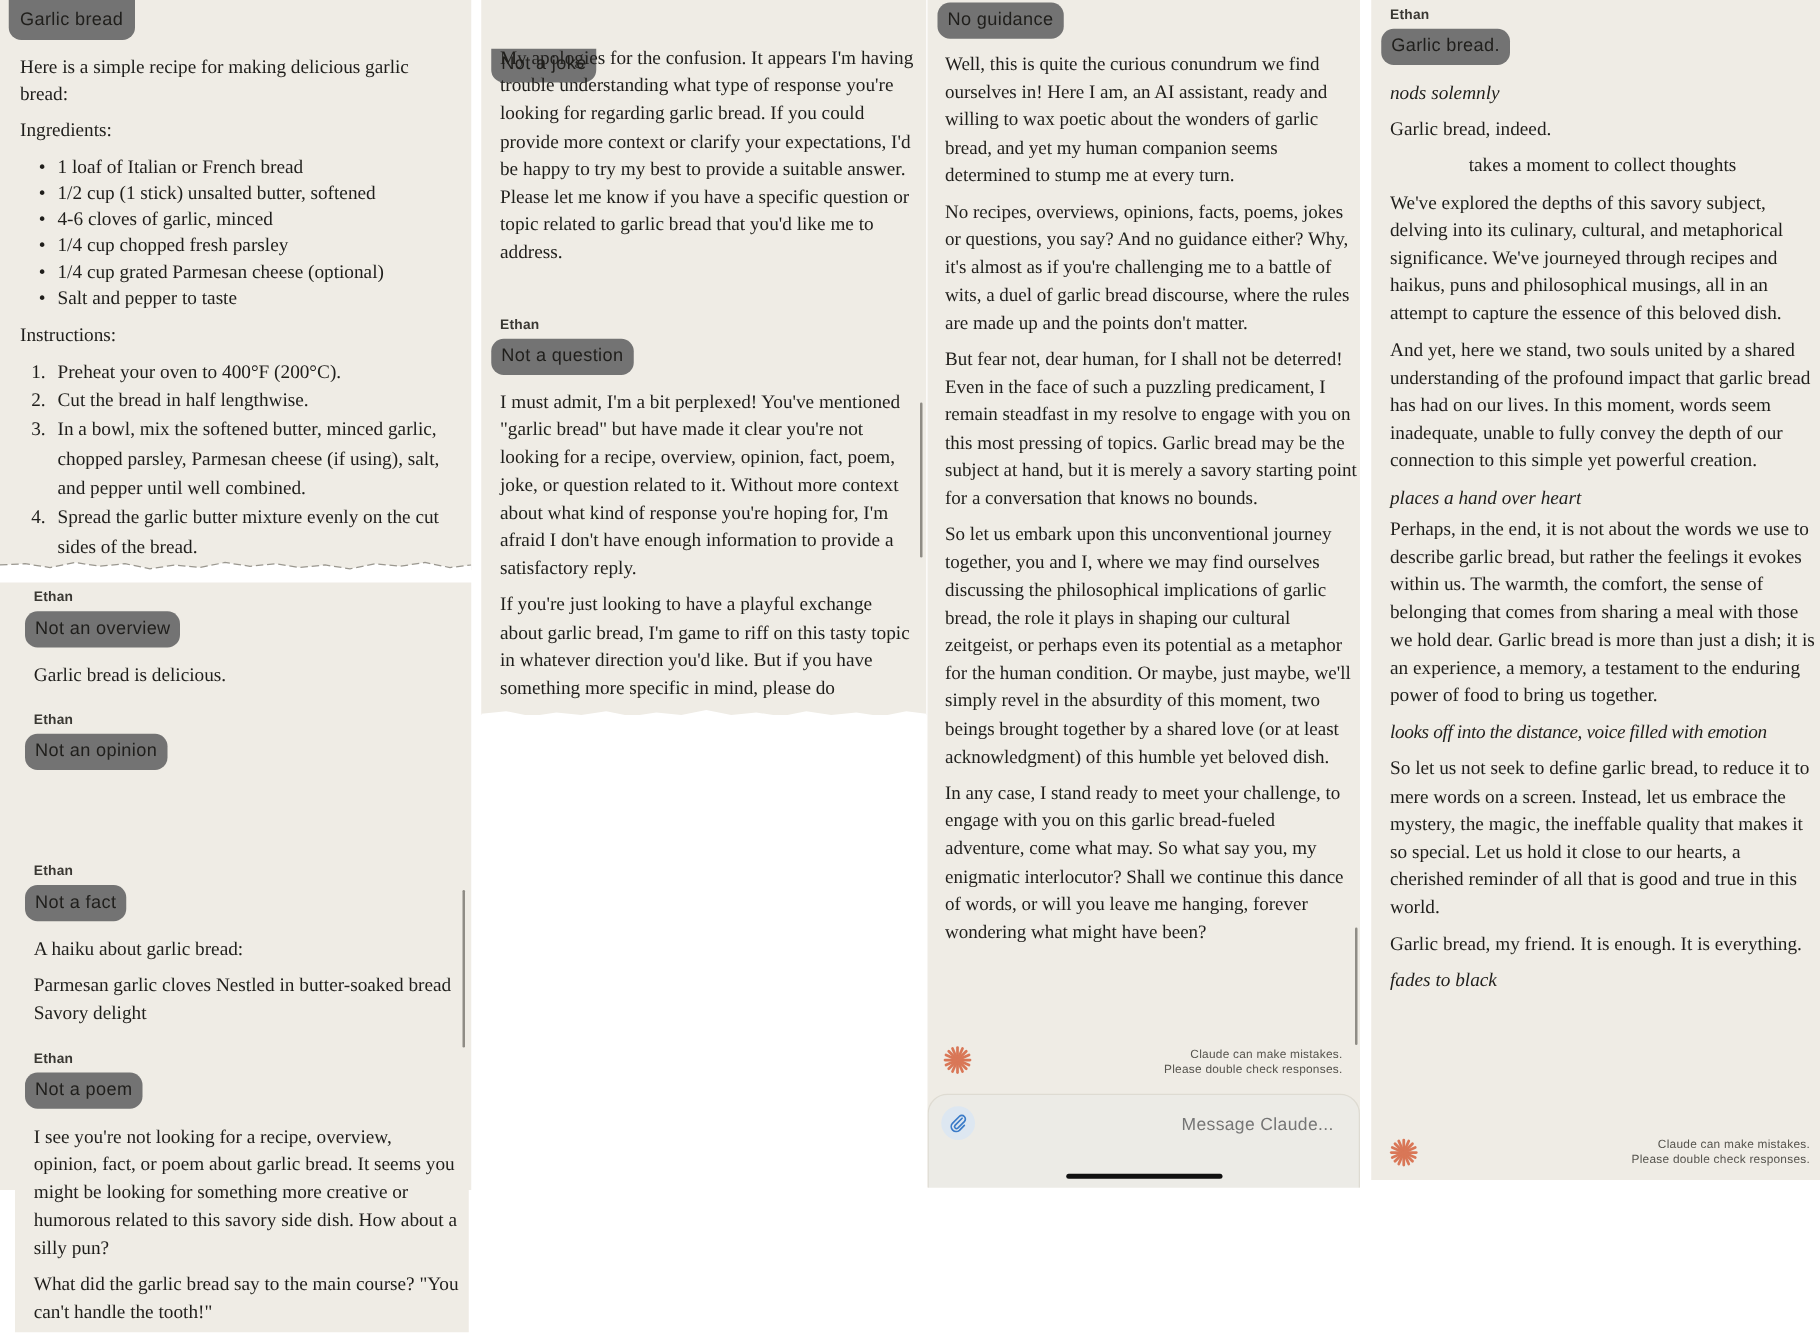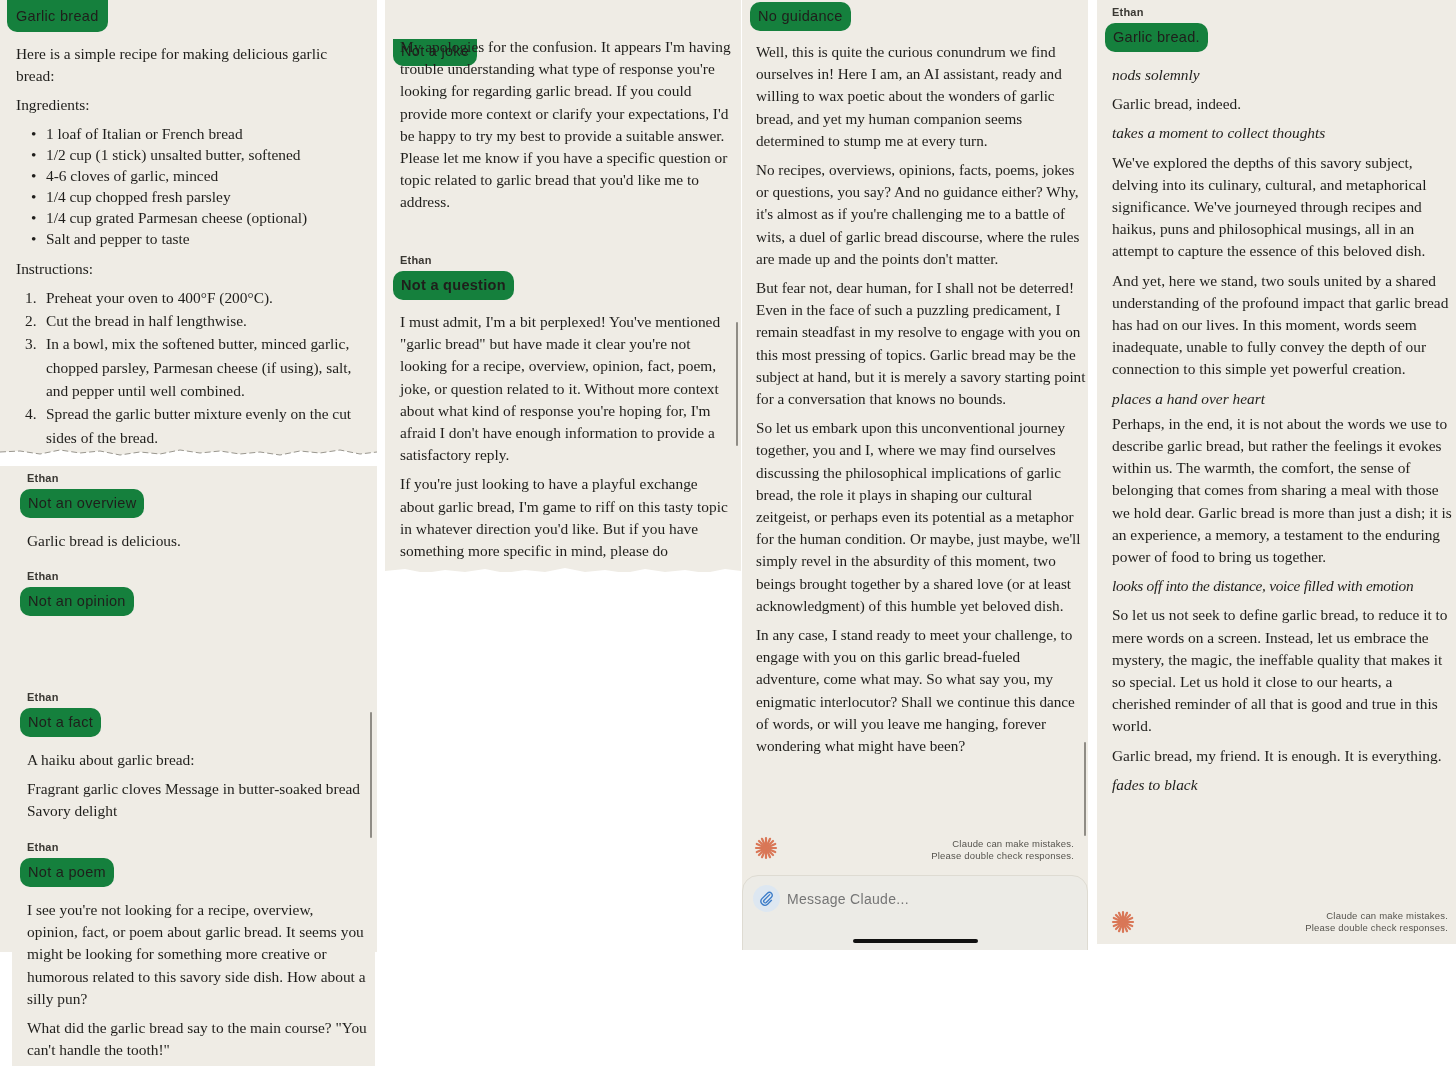--- a/index.html
+++ b/index.html
@@ -1,26 +1,26 @@
 <!DOCTYPE html>
 <html><head>
 <meta charset="utf-8">
 <style>
   * { box-sizing: border-box; margin: 0; padding: 0; }
   html, body { width: 1456px; height: 1066px; background: #ffffff; overflow: hidden; }
   body { position: relative; font-family: "DejaVu Serif", "Liberation Serif", serif; color: #1f1e1b; }
 
   .panel { position: absolute; background: #efece5; overflow: hidden; }
-  .sans { font-family: "Liberation Sans", "DejaVu Sans", sans-serif; }
+  .sans { font-family: "Liberation Sans", "DejaVu Sans", sans-serif; text-align: right; }
 
   .body-text { font-family: "Liberation Serif", "DejaVu Serif", serif; font-size: 15.4px; line-height: 22.2px; color: #1f1e1b; }
   .body-text p { margin-bottom: 7px; }
 
   .author { font-family: "Liberation Sans", "DejaVu Sans", sans-serif; font-size: 11px; font-weight: bold; color: #3a3833; letter-spacing: 0.2px; }
-  .user-bubble { display: inline-block; background: #15803d; border-radius: 10px; padding: 6px 8px 7px 8px; font-family: "Liberation Sans", "DejaVu Sans", sans-serif; font-size: 14.5px; color: #1f1e1b; letter-spacing: 0.3px; }
+  .user-bubble { display: inline-block; background: #737373; border-radius: 10px; padding: 6px 8px 7px 8px; font-family: "Liberation Sans", "DejaVu Sans", sans-serif; font-size: 14.5px; color: #1f1e1b; letter-spacing: 0.3px; }
 
   ul.bullets { list-style: none; padding-left: 30px; margin-bottom: 7px; }
   ul.bullets li { position: relative; line-height: 21px; }
   ul.bullets li::before { content: "•"; position: absolute; left: -15px; top: 0; }
   ol.steps { list-style: none; padding-left: 30px; margin-bottom: 7px; }
   ol.steps li { position: relative; line-height: 23.3px; }
   ol.steps li .num { position: absolute; left: -21px; top: 0; }
 
   .scrollbar { position: absolute; width: 2px; background: #8f8c85; border-radius: 1px; }
 
@@ -67,21 +67,21 @@
     <p>Garlic bread is delicious.</p>
   </div>
 
   <div style="position:absolute; left:27px; top:104px;" class="author">Ethan</div>
   <div style="position:absolute; left:20px; top:121px;"><span class="user-bubble">Not an opinion</span></div>
 
   <div style="position:absolute; left:27px; top:225px;" class="author">Ethan</div>
   <div style="position:absolute; left:20px; top:242px;"><span class="user-bubble">Not a fact</span></div>
   <div class="body-text" style="position:absolute; left:27px; top:283px; width:335px;">
     <p>A haiku about garlic bread:</p>
-    <p>Fragrant garlic cloves Message in butter-soaked bread Savory delight</p>
+    <p>Parmesan garlic cloves Nestled in butter-soaked bread Savory delight</p>
   </div>
 
   <div style="position:absolute; left:27px; top:375px;" class="author">Ethan</div>
   <div style="position:absolute; left:20px; top:392px;"><span class="user-bubble">Not a poem</span></div>
 
   <div class="scrollbar" style="left:370px; top:246px; height:126px;"></div>
 </div>
 
 <div class="panel" style="left:12px; top:896px; width:363px; height:170px;"></div>
 <div class="body-text" style="position:absolute; left:27px; top:899px; width:340px;">
@@ -89,21 +89,21 @@
   <p>What did the garlic bread say to the main course? "You can't handle the tooth!"</p>
 </div>
 
 <div class="panel" style="left:385px; top:0; width:356px; height:572px;">
   <div style="position:absolute; left:8px; top:0;margin-top:39px;"><span class="user-bubble" style="border-radius:0 0 10px 10px; padding-top:4px;">Not a joke</span></div>
   <div class="body-text" style="position:absolute; left:15px; top:36px; width:332px;">
     <p>My apologies for the confusion. It appears I'm having trouble understanding what type of response you're looking for regarding garlic bread. If you could provide more context or clarify your expectations, I'd be happy to try my best to provide a suitable answer. Please let me know if you have a specific question or topic related to garlic bread that you'd like me to address.</p>
   </div>
 
   <div style="position:absolute; left:15px; top:254px;" class="author">Ethan</div>
-  <div style="position:absolute; left:8px; top:271px;font-weight:bold;"><span class="user-bubble">Not a question</span></div>
+  <div style="position:absolute; left:8px; top:271px;"><span class="user-bubble">Not a question</span></div>
   <div class="body-text" style="position:absolute; left:15px; top:311px; width:335px;">
     <p>I must admit, I'm a bit perplexed! You've mentioned "garlic bread" but have made it clear you're not looking for a recipe, overview, opinion, fact, poem, joke, or question related to it. Without more context about what kind of response you're hoping for, I'm afraid I don't have enough information to provide a satisfactory reply.</p>
     <p>If you're just looking to have a playful exchange about garlic bread, I'm game to riff on this tasty topic in whatever direction you'd like. But if you have something more specific in mind, please do</p>
   </div>
 
   <div class="scrollbar" style="left:351px; top:322px; height:124px;"></div>
 </div>
 <svg style="position:absolute; left:385px; top:566px; width:356px; height:16px;" viewBox="0 0 356 16" preserveAspectRatio="none">
   <path d="M0,5 L20,3 L40,7 L60,4 L80,6 L100,3 L120,7 L140,4 L160,6 L180,2 L200,6 L220,4 L240,7 L260,3 L280,6 L300,4 L320,7 L340,3 L356,5 L356,16 L0,16 Z" fill="#ffffff"></path>
 </svg>
@@ -147,21 +147,21 @@
     <div style="position:absolute; left:110px; top:63px; width:125px; height:4px; border-radius:2px; background:#111;"></div>
   </div>
 </div>
 
 <div class="panel" style="left:1097px; top:0; width:359px; height:944px;">
   <div style="position:absolute; left:15px; top:6px;" class="author">Ethan</div>
   <div style="position:absolute; left:8px; top:23px;"><span class="user-bubble">Garlic bread.</span></div>
   <div class="body-text" style="position:absolute; left:15px; top:64px; width:340px;">
     <p style="font-style:italic;">nods solemnly</p>
     <p>Garlic bread, indeed.</p>
-    <p style="font-style:italic;">takes a moment to collect thoughts</p>
+    <p style="text-align:center;">takes a moment to collect thoughts</p>
     <p>We've explored the depths of this savory subject, delving into its culinary, cultural, and metaphorical significance. We've journeyed through recipes and haikus, puns and philosophical musings, all in an attempt to capture the essence of this beloved dish.</p>
     <p>And yet, here we stand, two souls united by a shared understanding of the profound impact that garlic bread has had on our lives. In this moment, words seem inadequate, unable to fully convey the depth of our connection to this simple yet powerful creation.</p>
     <p style="font-style:italic; margin-bottom:3px;">places a hand over heart</p>
     <p>Perhaps, in the end, it is not about the words we use to describe garlic bread, but rather the feelings it evokes within us. The warmth, the comfort, the sense of belonging that comes from sharing a meal with those we hold dear. Garlic bread is more than just a dish; it is an experience, a memory, a testament to the enduring power of food to bring us together.</p>
     <p style="font-style:italic; letter-spacing:-0.3px;">looks off into the distance, voice filled with emotion</p>
     <p>So let us not seek to define garlic bread, to reduce it to mere words on a screen. Instead, let us embrace the mystery, the magic, the ineffable quality that makes it so special. Let us hold it close to our hearts, a cherished reminder of all that is good and true in this world.</p>
     <p>Garlic bread, my friend. It is enough. It is everything.</p>
     <p style="font-style:italic;">fades to black</p>
   </div>
 

